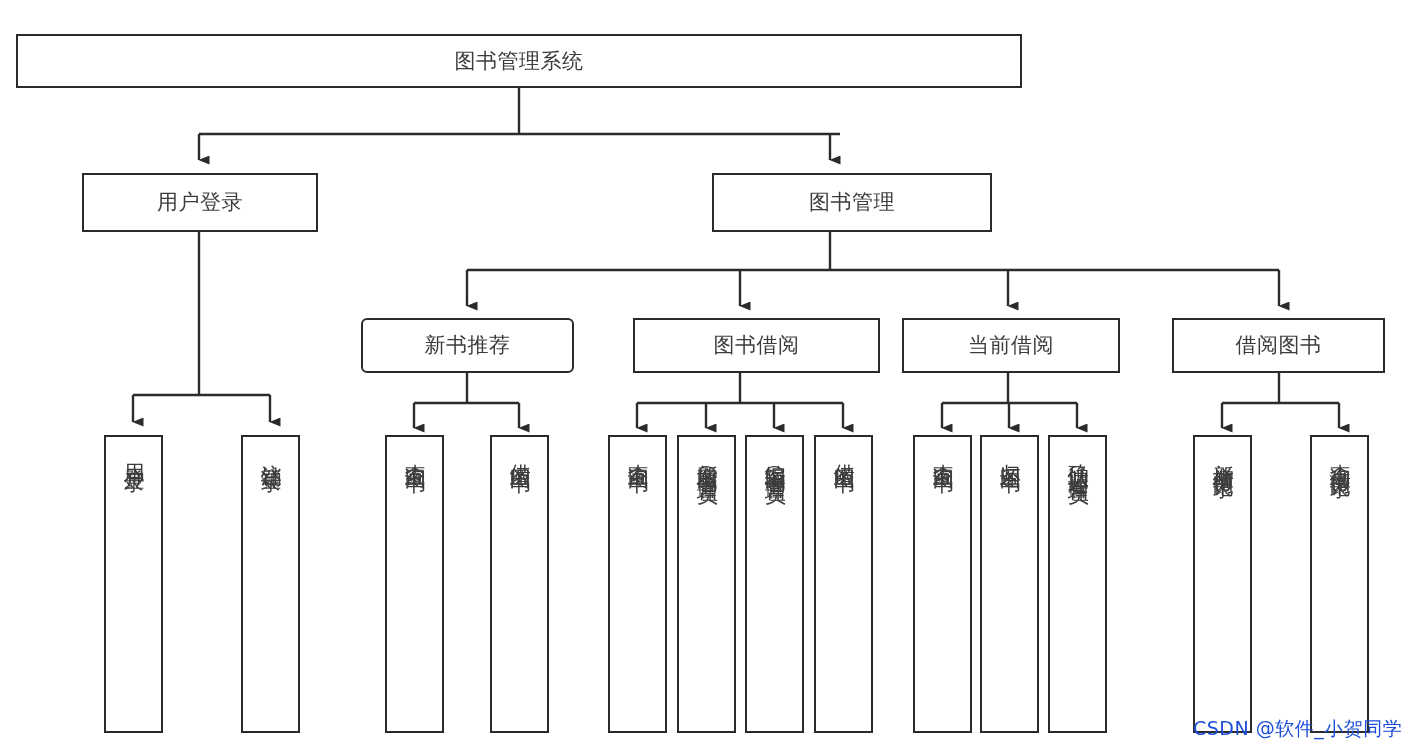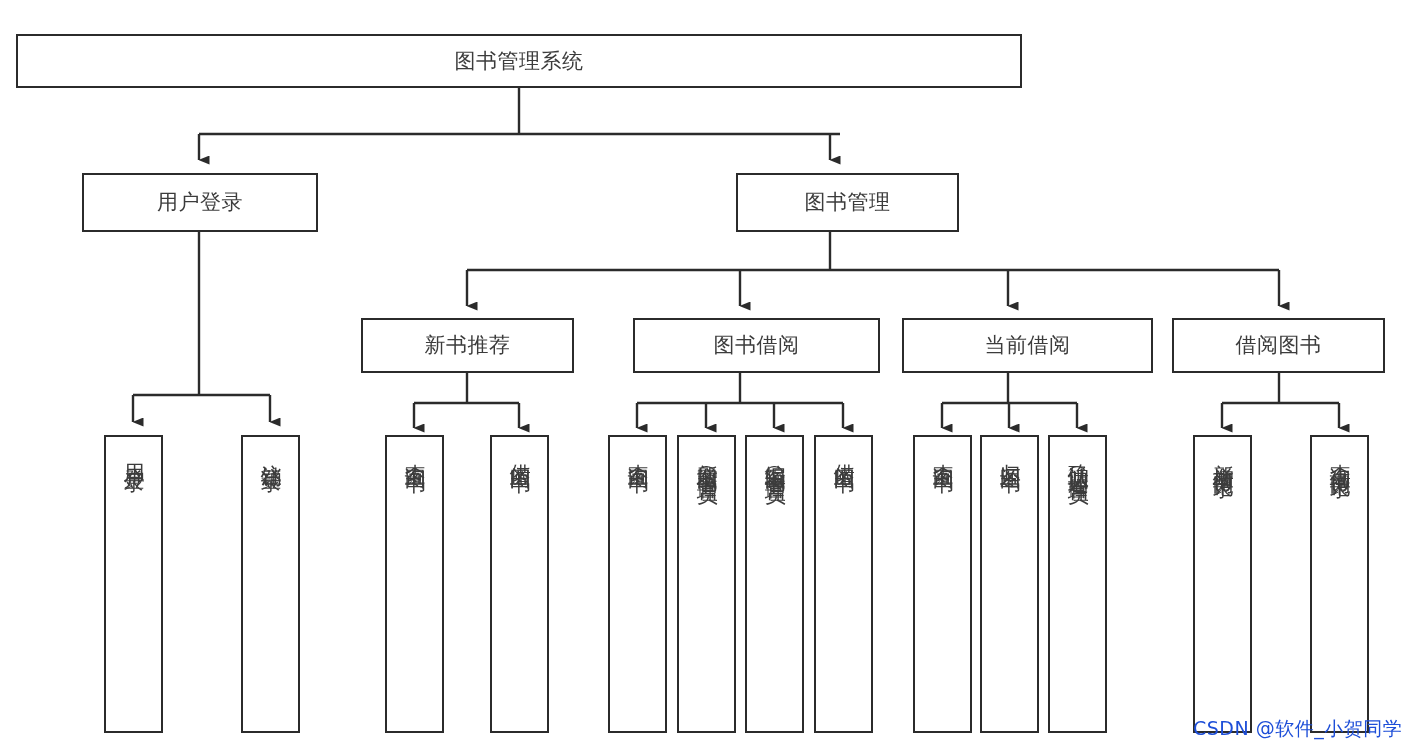--- a/index.html
+++ b/index.html
@@ -126,33 +126,33 @@
   </svg>
 
   <div class="node" style="left:16px; top:14px; width:1006px; height:54px;margin-top:20px;">
     <span class="node-label">图书管理系统</span>
   </div>
 
   <div class="node" style="left:82px; top:173px; width:236px; height:59px;">
     <span class="node-label">用户登录</span>
   </div>
 
-  <div class="node" style="left:712px; top:173px; width:223px; height:59px;margin-left:24px;">
+  <div class="node" style="left:712px; top:173px; width:280px; height:59px;">
     <span class="node-label">图书管理</span>
   </div>
 
-  <div class="node" style="left:361px; top:318px; width:213px; height:55px;">
+  <div class="node" style="left:361px; top:318px; width:213px; height:55px;border-radius:6px;">
     <span class="node-label">新书推荐</span>
   </div>
 
   <div class="node" style="left:633px; top:318px; width:247px; height:55px;">
     <span class="node-label">图书借阅</span>
   </div>
 
-  <div class="node" style="left:902px; top:318px; width:251px; height:55px;">
+  <div class="node" style="left:902px; top:318px; width:218px; height:55px;">
     <span class="node-label">当前借阅</span>
   </div>
 
   <div class="node" style="left:1172px; top:318px; width:213px; height:55px;">
     <span class="node-label">借阅图书</span>
   </div>
 
   <div class="node vertical" style="left:104px; top:435px; width:59px; height:298px;">
     <span class="node-label">用户登录</span>
   </div>

